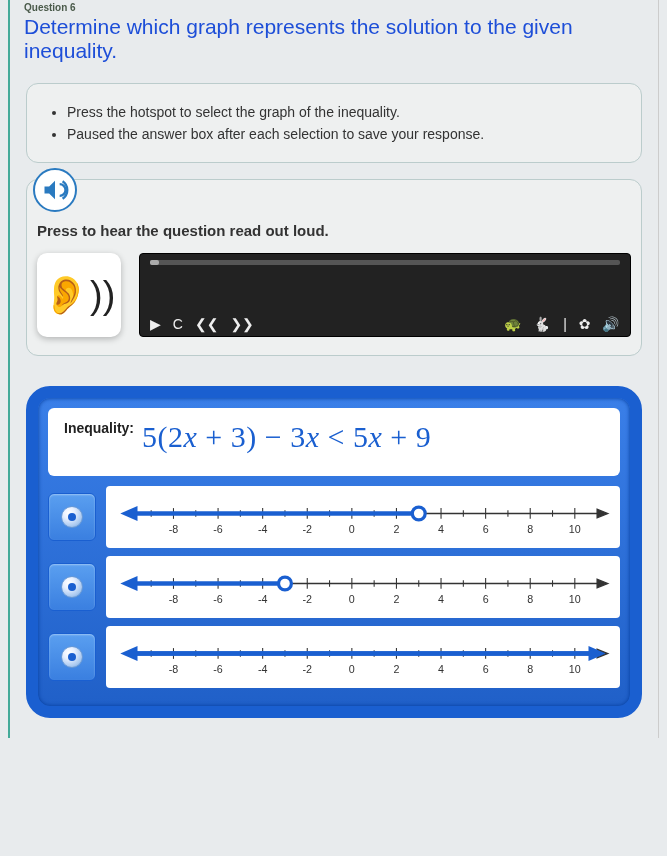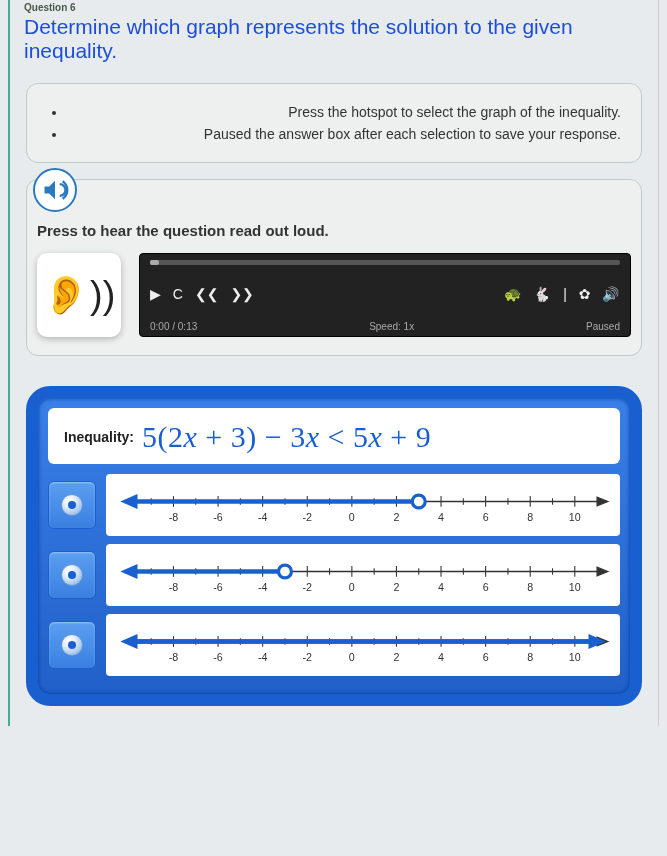--- a/index.html
+++ b/index.html
@@ -15,21 +15,21 @@
   .qtext { color: #1d4ed8; font-size: 21px; padding: 2px 10px 12px; }
   .instructions {
     border: 1px solid #bcc;
     border-radius: 12px;
     margin: 8px 12px 16px;
     padding: 14px 20px;
     background: #eef0f0;
     font-size: 14px;
     color: #333;
   }
-  .instructions ul { list-style: disc; margin-left: 20px; text-align: right; }
+  .instructions ul { list-style: disc; margin-left: 20px; }
   .instructions li { margin: 6px 0; }
   .audio-card {
     border: 1px solid #bcc;
     border-radius: 12px;
     margin: 0 12px 30px;
     padding: 0 10px 18px;
     background: #eef0f0;
     position: relative;
   }
   .speaker-badge {
@@ -75,23 +75,23 @@
     margin: 0 12px;
     border: 12px solid #1a5fd0;
     border-radius: 24px;
     background: linear-gradient(#3a7fe8, #2060c8);
     padding: 10px;
     box-shadow: inset 0 0 4px #003a9a;
   }
   .ineq-box {
     background: #fff;
     border-radius: 6px;
-    padding: 12px 16px 10px;
+    padding: 12px 16px 22px;
     margin-bottom: 10px;
-    display: flex; align-items: center; gap: 8px;
+    display: flex; gap: 8px;
   }
   .ineq-label { font-weight: bold; font-size: 14px; color: #222; }
   .ineq-math { font-size: 30px; font-weight: normal; color: #1a5fd0; letter-spacing: 0.5px; font-family: "Times New Roman", serif; font-style: italic;}
   .ineq-math .n { font-style: normal; }
 
   .option-row { display: flex; gap: 10px; align-items: center; margin-bottom: 8px; }
   .radio-box {
     width: 48px; height: 48px;
     background: linear-gradient(#5a9ff0,#3a7fe0);
     border: 1px solid #1a5fd0;
@@ -153,25 +153,20 @@
           <span>❮❮</span>
           <span>❯❯</span>
         </div>
         <div class="p-right">
           <span>🐢</span>
           <span>🐇</span>
           <span class="p-divider">|</span>
           <span>✿</span>
           <span>🔊</span>
         </div>
-      </div>
-      <div class="p-bottom">
-        <span>0:00 / 0:13</span>
-        <span>Speed: 1x</span>
-        <span>Paused</span>
       </div>
     </div>
   </div>
 </div>
 
 <div class="answer-panel">
   <div class="ineq-box">
     <span class="ineq-label">Inequality:</span>
     <span class="ineq-math"><span class="n">5(2</span>x<span class="n"> + 3) − 3</span>x<span class="n"> &lt; 5</span>x<span class="n"> + 9</span></span>
   </div>

